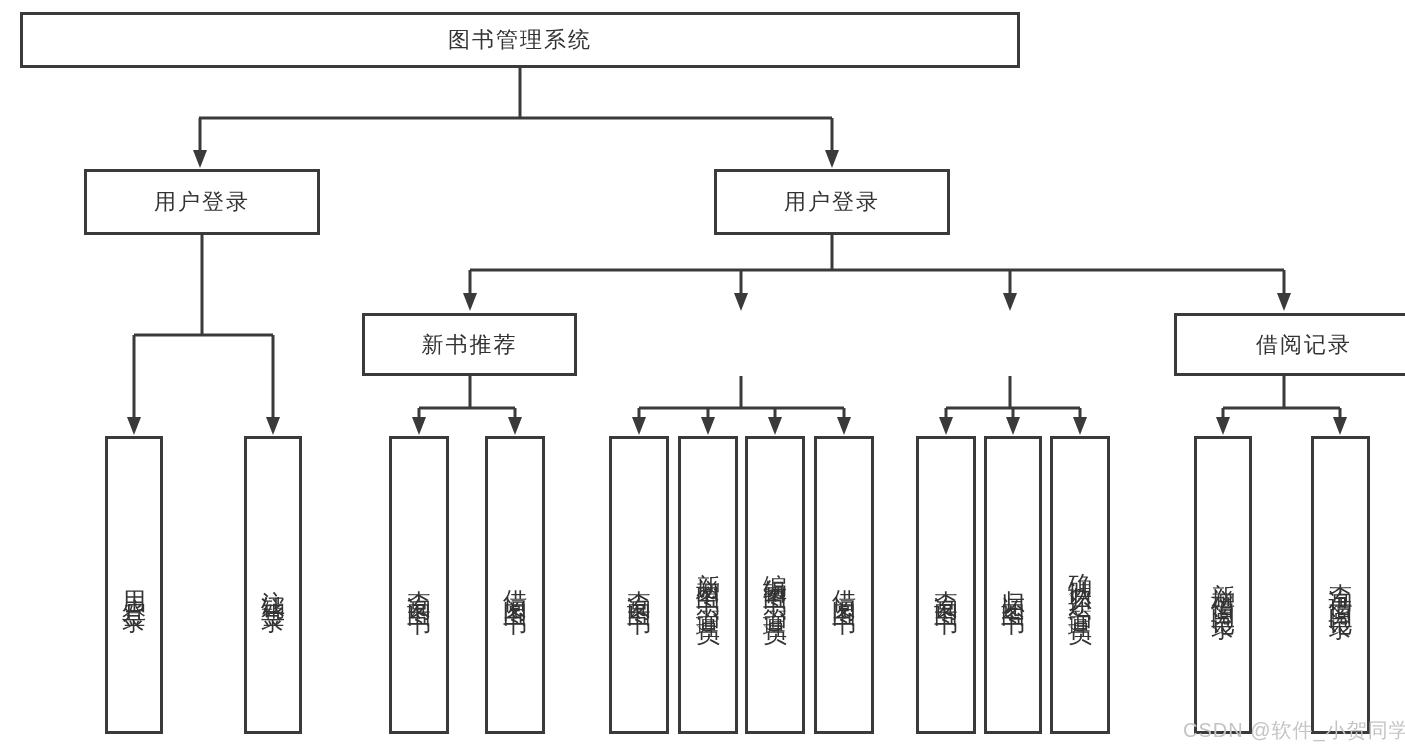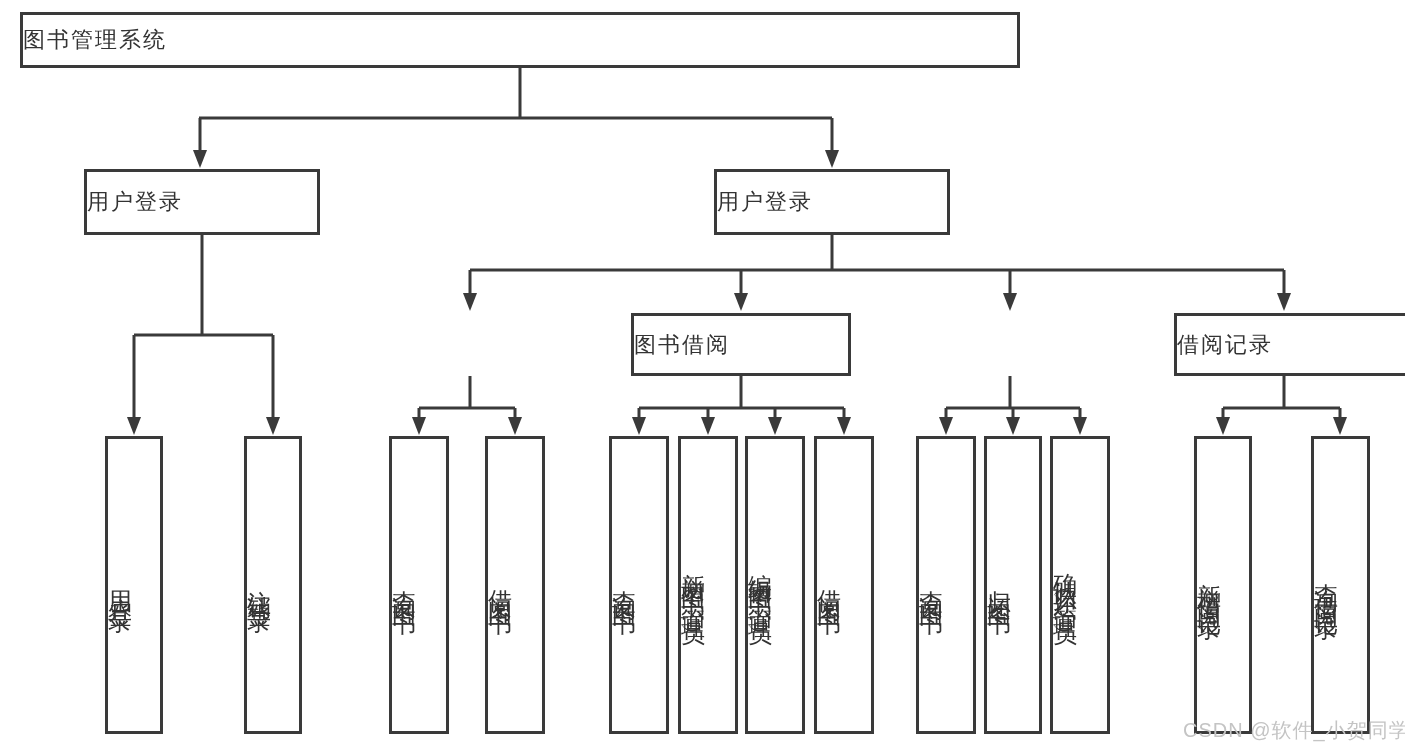--- a/index.html
+++ b/index.html
@@ -3,21 +3,21 @@
 <meta charset="utf-8">
 <style>
   html,body{margin:0;padding:0;background:#fff;}
   .canvas{
     position:relative;width:1405px;height:747px;background:#fff;overflow:hidden;
     font-family:"Liberation Sans","DejaVu Sans",sans-serif;color:#333;
   }
   .wires{position:absolute;left:0;top:0;width:1405px;height:747px;}
   .node{
     position:absolute;box-sizing:border-box;background:#fff;border:3px solid #3a3a3a;
-    display:flex;align-items:center;
+    display:flex;align-items:center;justify-content:center;
   }
   .node .label{color:#333;}
   .h .label{font-size:22px;letter-spacing:2px;white-space:nowrap;}
   .v .label{
     writing-mode:vertical-rl;text-orientation:mixed;
     font-size:24px;letter-spacing:7px;line-height:1;white-space:nowrap;
   }
   .watermark{
     position:absolute;left:1183px;top:717px;font-size:20px;letter-spacing:1px;
     color:#c4c4c4;white-space:nowrap;z-index:5;
@@ -65,22 +65,22 @@
     <span class="label">图书管理系统</span>
   </div>
 
   <div class="node h" style="left:84px;top:169px;width:236px;height:66px">
     <span class="label">用户登录</span>
   </div>
   <div class="node h" style="left:714px;top:169px;width:236px;height:66px">
     <span class="label">用户登录</span>
   </div>
 
-  <div class="node h" style="left:631px;top:313px;width:220px;height:63px">
-    <span class="label">图书借阅</span>
+  <div class="node h" style="left:362px;top:313px;width:215px;height:63px">
+    <span class="label">新书推荐</span>
   </div>
   <div class="node h" style="left:1174px;top:313px;width:260px;height:63px">
     <span class="label">借阅记录</span>
   </div>
 
   <div class="node v" style="left:105px;top:436px;width:58px;height:298px">
     <span class="label">用户登录</span>
   </div>
   <div class="node v" style="left:244px;top:436px;width:58px;height:298px">
     <span class="label">注销登录</span>

